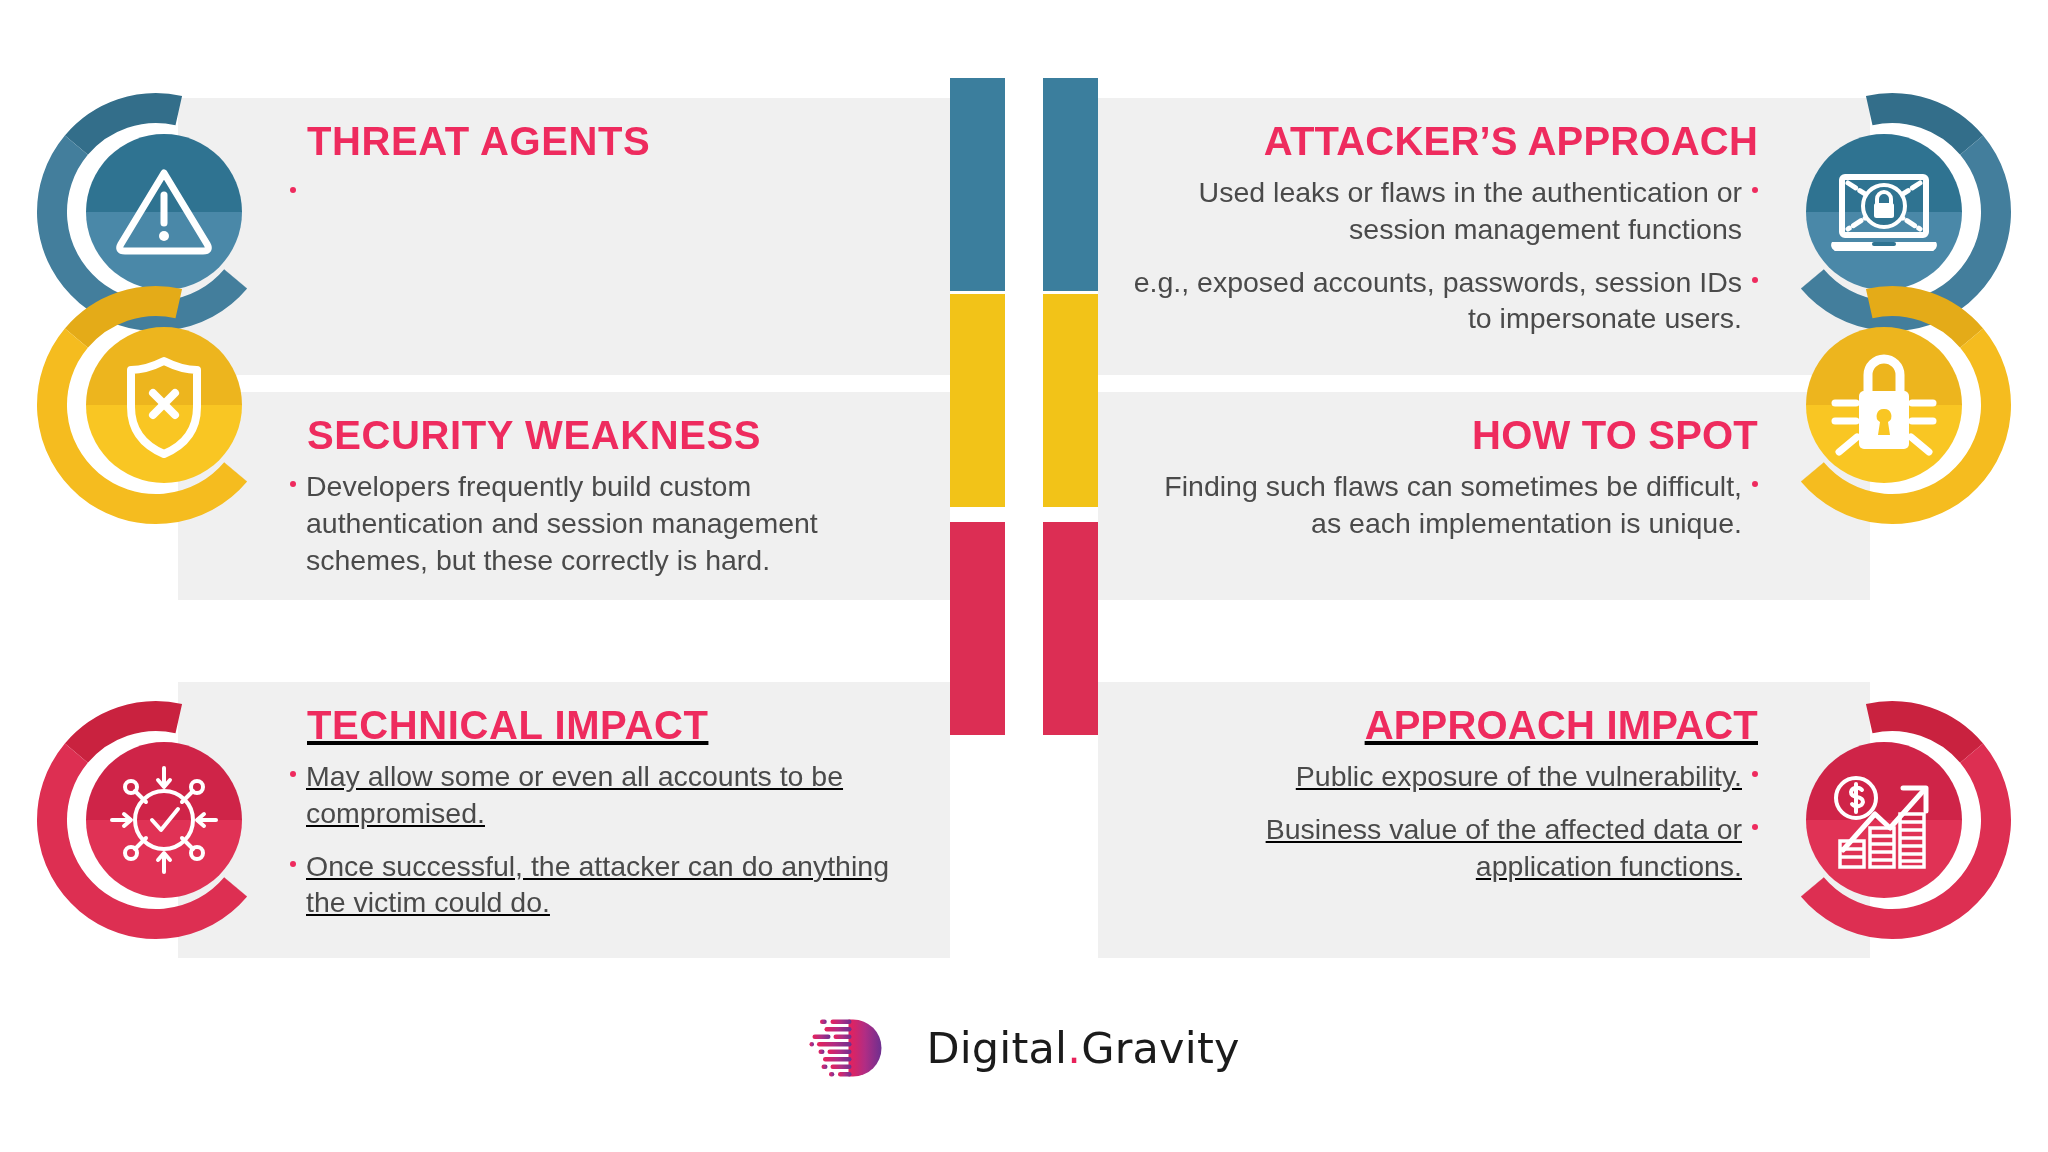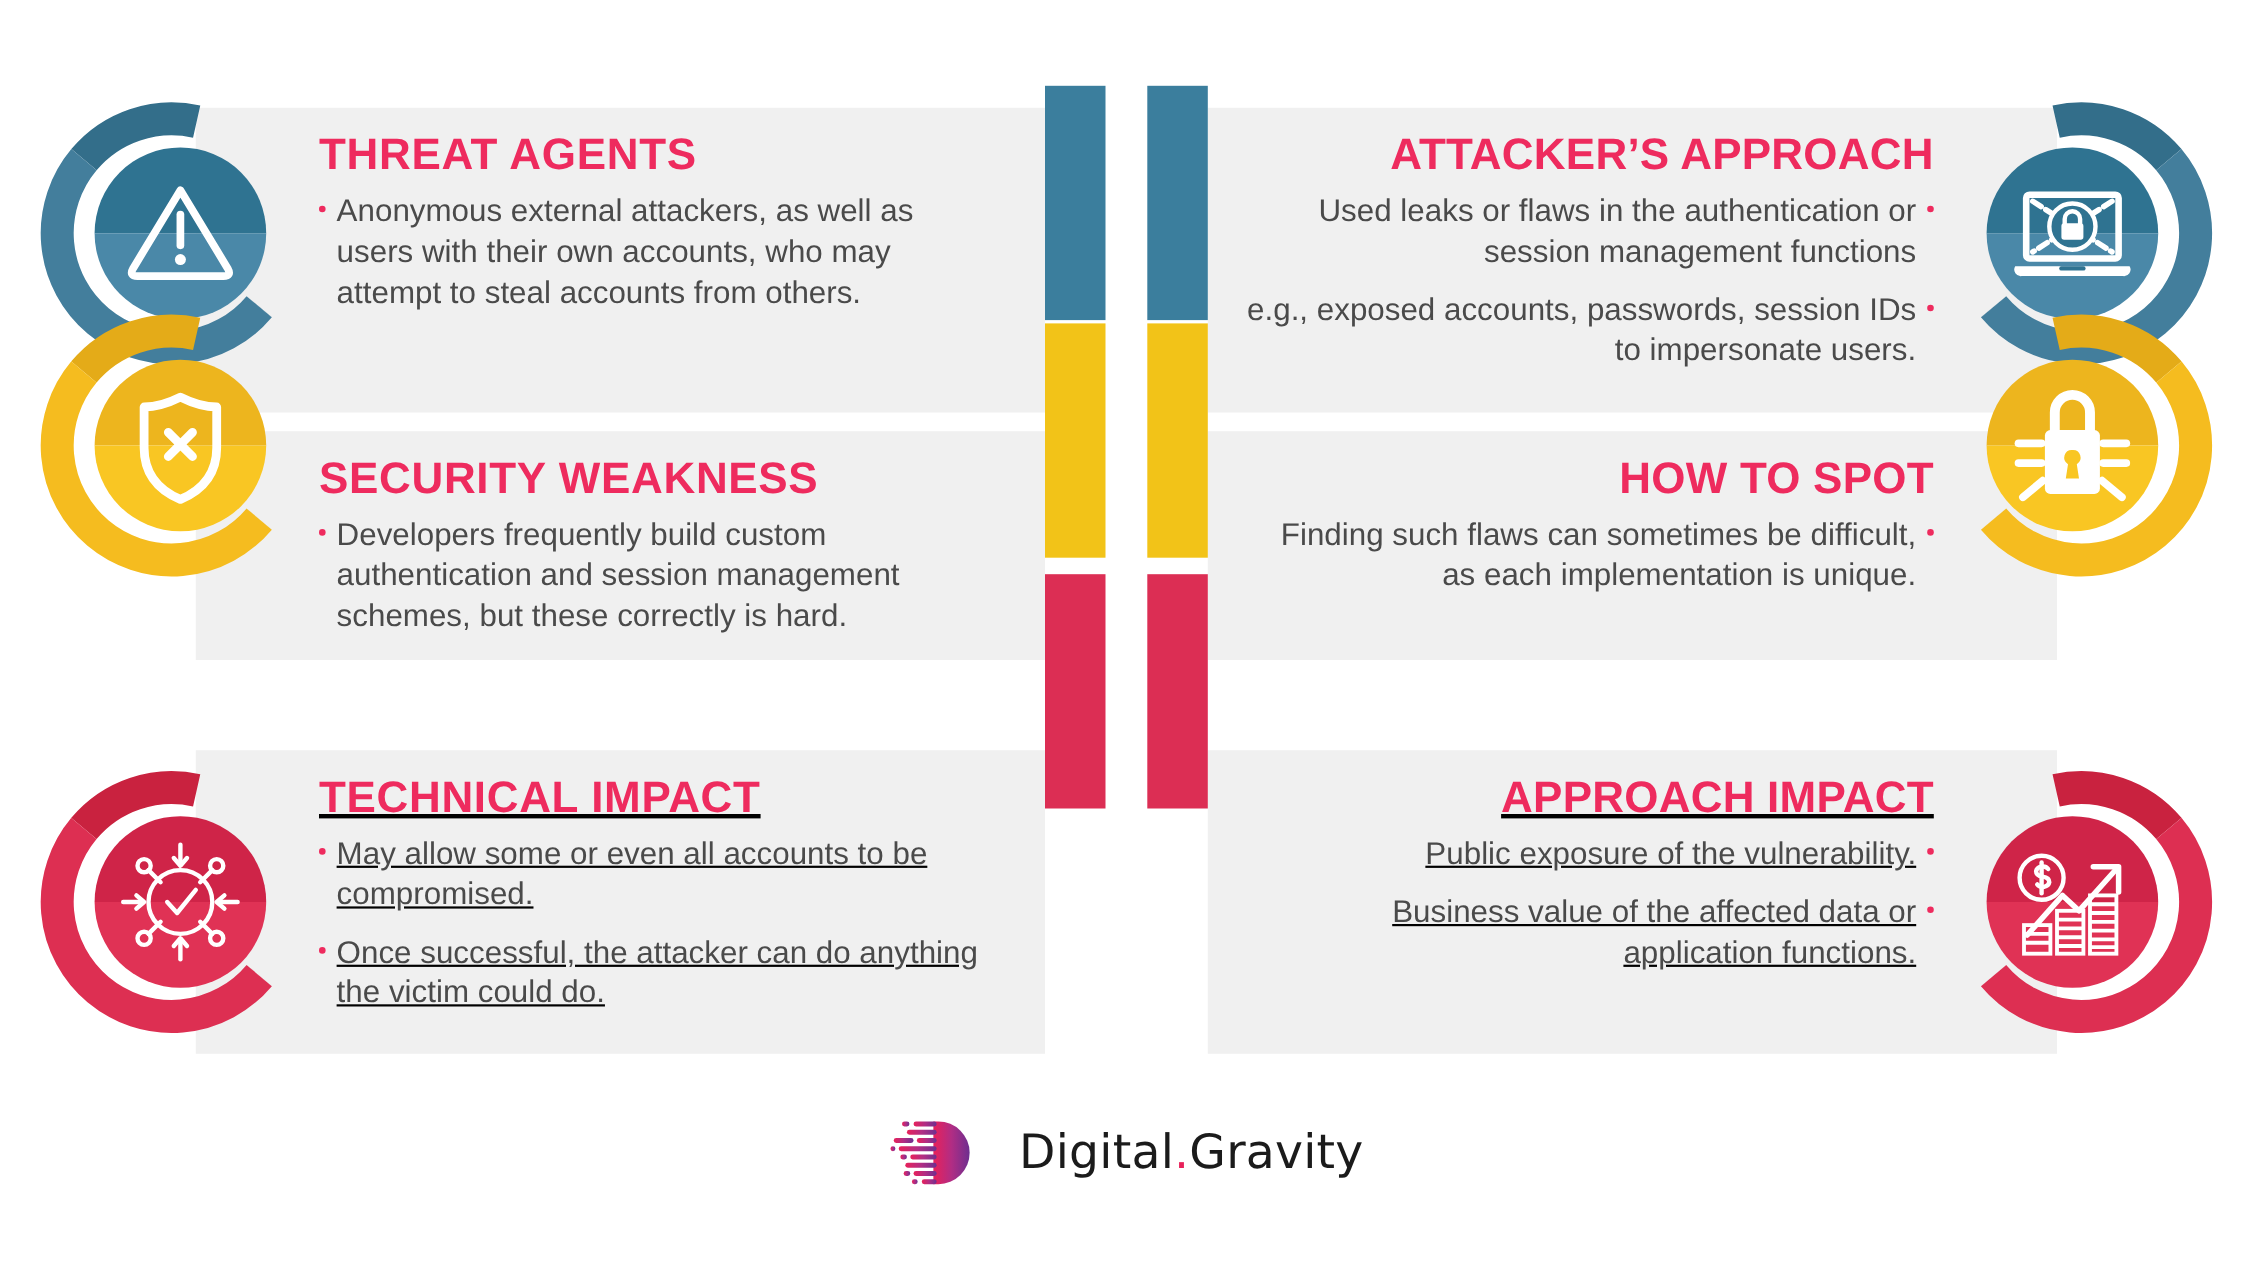--- a/index.html
+++ b/index.html
@@ -40,21 +40,21 @@
   .panel.right .panel-inner { padding: 22px 112px 18px 30px; text-align: right; }
 
   .panel-inner { width: 100%; box-sizing: border-box; }
 
   .panel-title {
     color: #ee2b5e;
     font-size: 40px;
     font-weight: bold;
     letter-spacing: 0.6px;
     line-height: 1.05;
-    margin: 0 0 12px 0;
+    margin: 0 0 12px 17px;
     white-space: nowrap;
   }
   .panel.right .panel-title { letter-spacing: 0.2px; }
 
   ul.bullets {
     list-style: none;
     margin: 0;
     padding: 0;
   }
   ul.bullets li {
@@ -130,21 +130,20 @@
 <body>
 
 <div id="infographic">
 
   <div class="panel left row1">
     <div class="panel-inner">
       <div class="panel-title">THREAT AGENTS</div>
       <ul class="bullets">
         <li>
           <span class="bullet-dot"></span>
-          <span>Anonymous external attackers, as well as users with their own accounts, who may attempt to steal accounts from others.</span>
         </li>
       </ul>
     </div>
   </div>
 
   <div class="panel right row1">
     <div class="panel-inner">
       <div class="panel-title">ATTACKER’S APPROACH</div>
       <ul class="bullets">
         <li>

